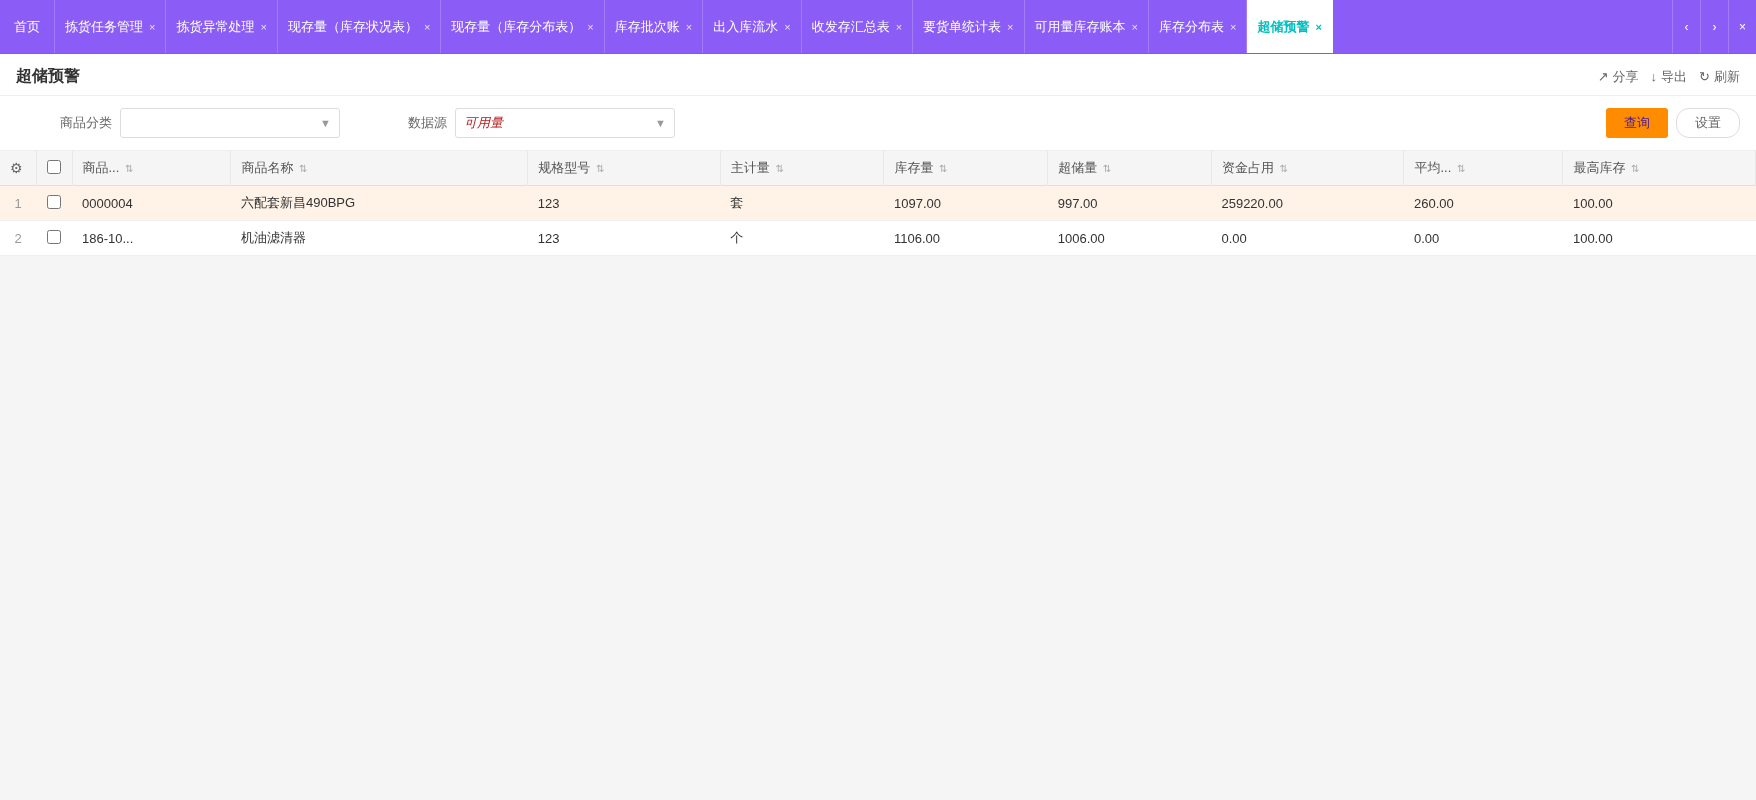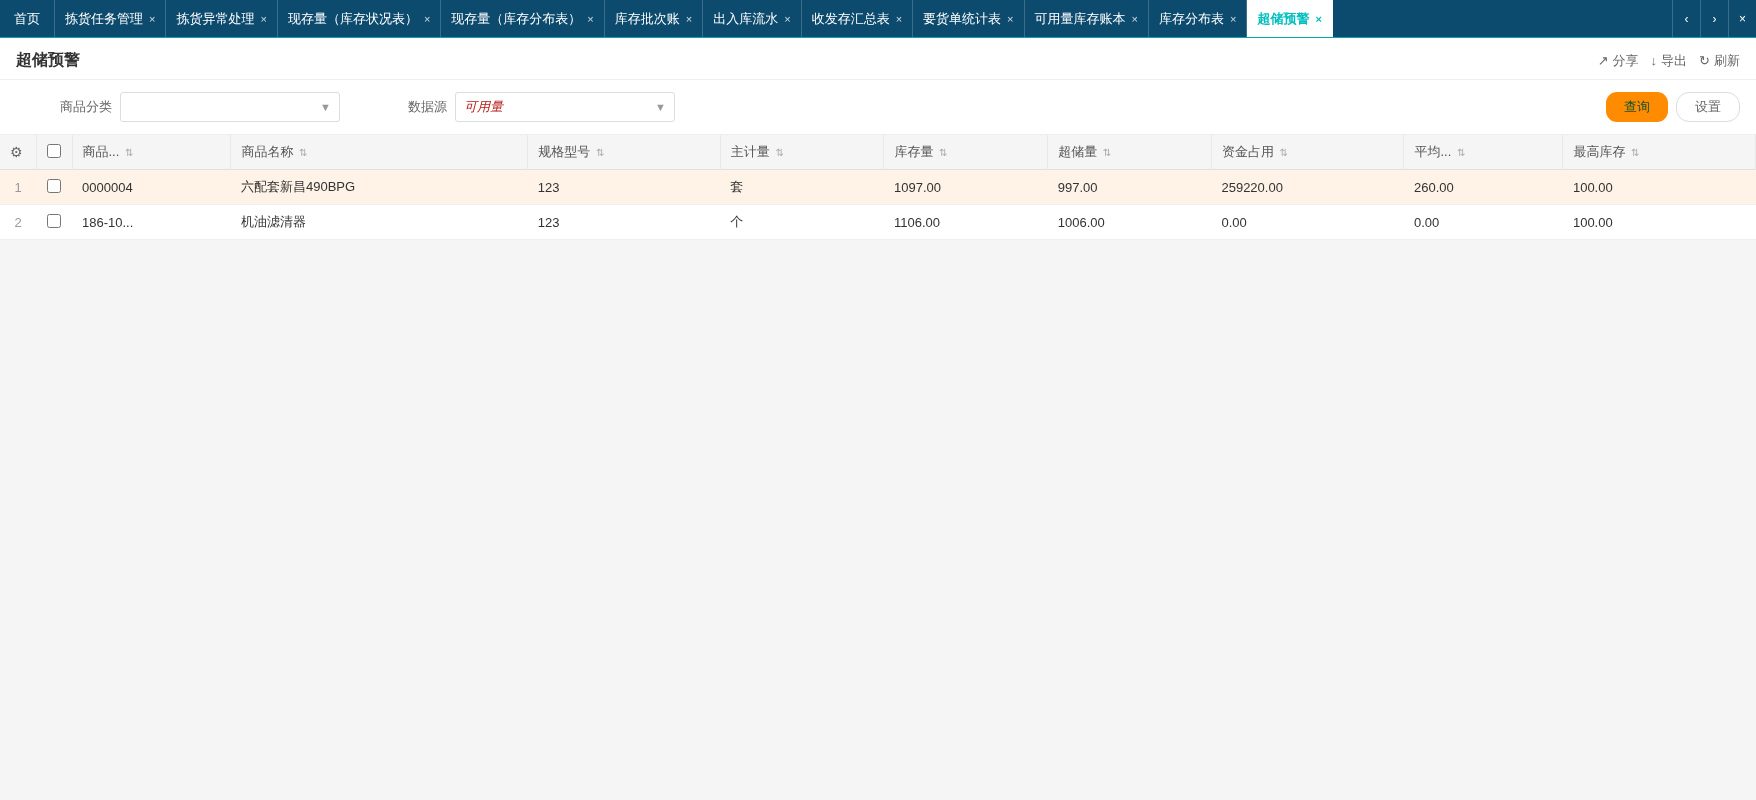--- a/index.html
+++ b/index.html
@@ -2,22 +2,22 @@
 <html><head>
   <meta charset="utf-8">
   <style>
     * { box-sizing: border-box; margin: 0; padding: 0; }
     body { font-family: 'Microsoft YaHei', Arial, sans-serif; font-size: 13px; background: #f5f5f5; color: #333; overflow-x: hidden; }
 
     
     .top-nav {
       display: flex;
       align-items: flex-start;
-      background: #0c4a6e;
-      height: 38px;
+      background: #8b5cf6;
+      height: 54px;
       overflow: hidden;
       border-bottom: 1px solid #00a8a8;
     }
     .nav-tab {
       display: flex;
       align-items: center;
       padding: 0 10px;
       height: 100%;
       color: #fff;
       font-size: 13px;
@@ -67,23 +67,23 @@
       cursor: pointer;
       min-width: 220px;
       height: 30px;
       justify-content: space-between;
     }
     .filter-select-text { color: #999; font-size: 13px; }
     .filter-select .arrow { color: #999; font-size: 11px; }
     .filter-actions { display: flex; gap: 8px; margin-left: auto; }
     .btn-query {
       background: #ff8c00;
-      color: #14532d;
+      color: #4c1d95;
       border: none;
-      border-radius: 11px;
+      border-radius: 3px;
       padding: 5px 18px;
       cursor: pointer;
       font-size: 13px;
       font-family: Liberation Serif, serif;
     }
     .btn-settings {
       background: #fff;
       color: #666;
       border: 1px solid #ddd;
       border-radius: 13px;

